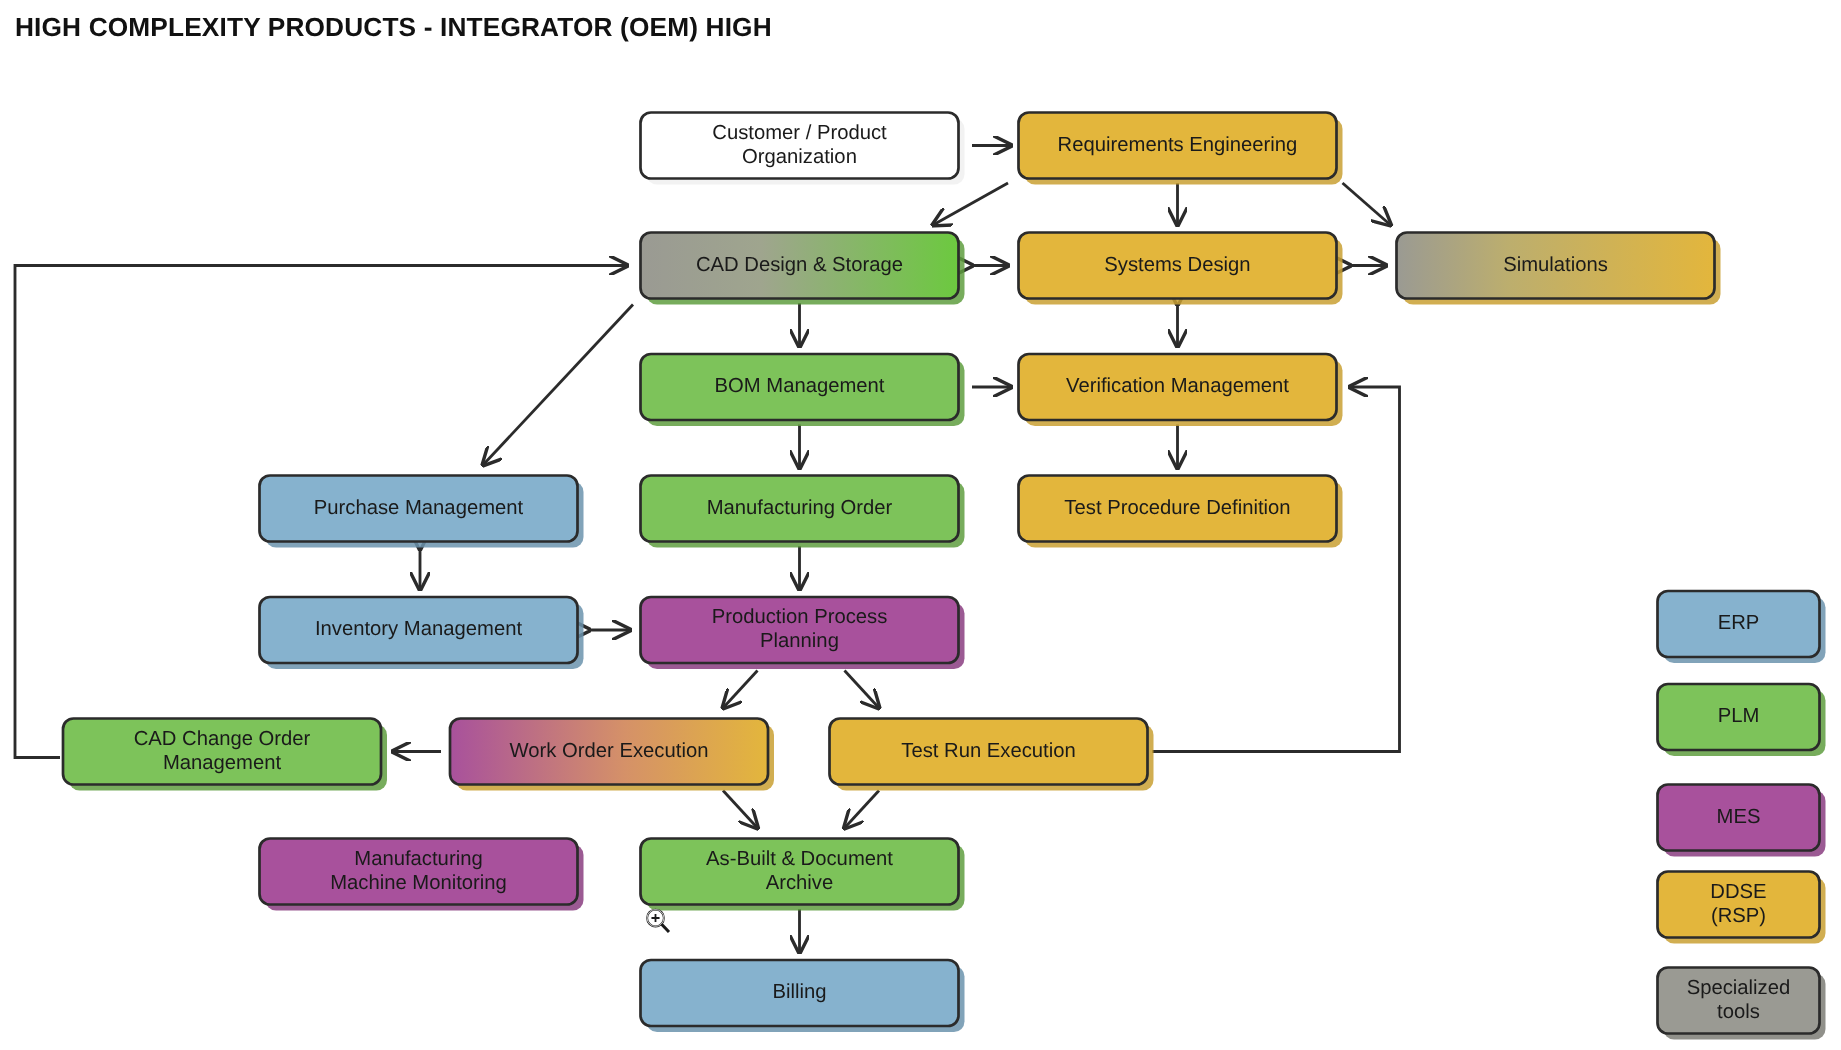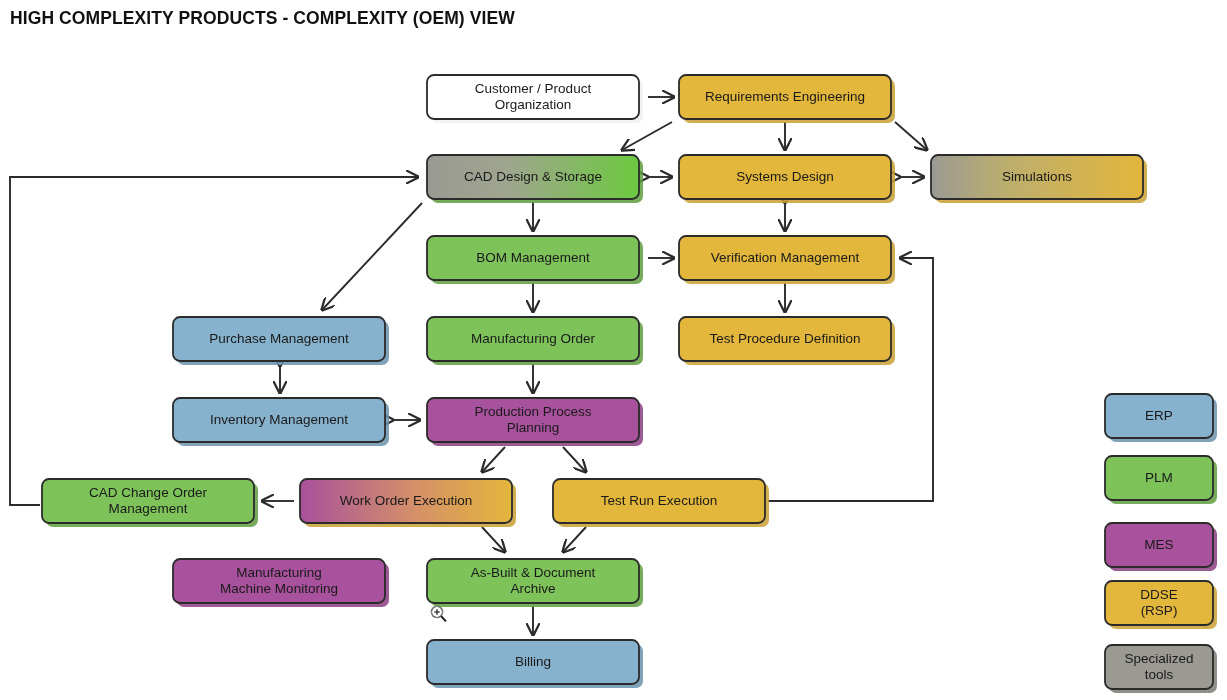--- a/index.html
+++ b/index.html
@@ -62,21 +62,21 @@
     left: 429px;
     top: 604px;
     width: 20px;
     height: 20px;
     pointer-events: none;
   }
 </style>
 </head>
 <body>
 
-<div id="page-title">HIGH COMPLEXITY PRODUCTS - COMPLEXITY (OEM) VIEW</div>
+<div id="page-title">HIGH COMPLEXITY PRODUCTS - INTEGRATOR (OEM) HIGH</div>
 
 <svg id="diagram" viewBox="0 0 1227 700" xmlns="http://www.w3.org/2000/svg">
   <defs>
     <linearGradient id="grad-gray-green" x1="0" y1="0" x2="1" y2="0">
       <stop offset="0%" stop-color="#9a9a93"></stop>
       <stop offset="38%" stop-color="#9fa58e"></stop>
       <stop offset="100%" stop-color="#6cc93f"></stop>
     </linearGradient>
     <linearGradient id="grad-gray-gold" x1="0" y1="0" x2="1" y2="0">
       <stop offset="0%" stop-color="#9a9a93"></stop>

